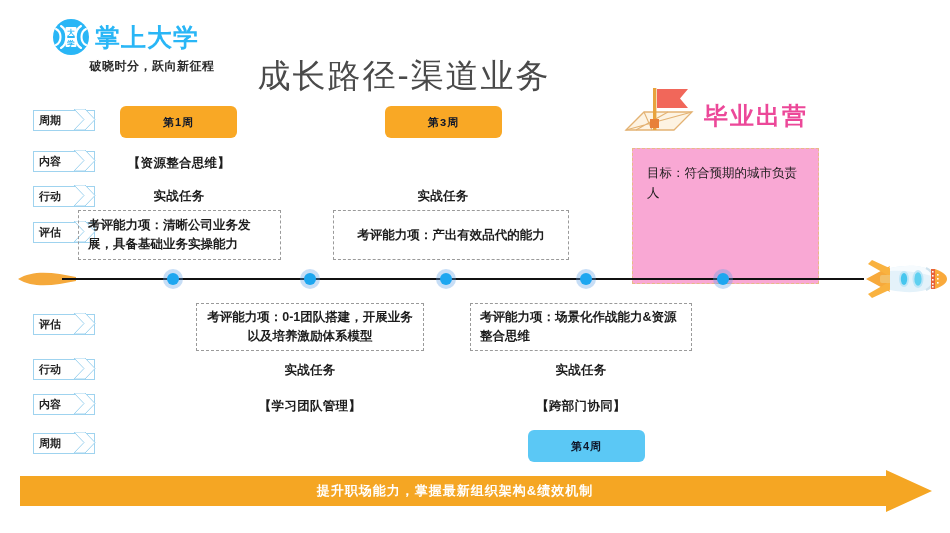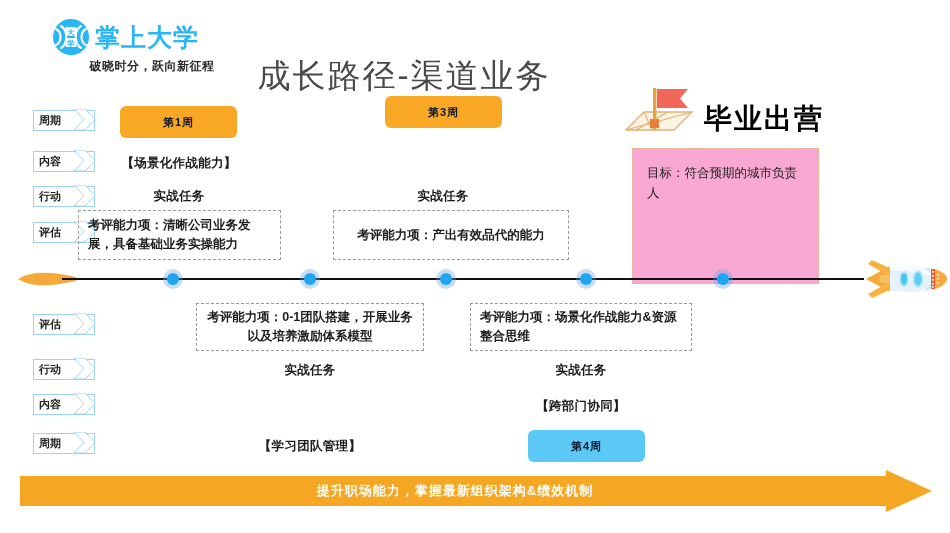--- a/index.html
+++ b/index.html
@@ -78,22 +78,22 @@
     background:rgba(94,160,230,0.35);
     display:flex;align-items:center;justify-content:center;
   }
   .node i{display:block;width:12px;height:12px;border-radius:50%;background:#1EA7F0;}
 
   .rocket{position:absolute;left:852px;top:250px;width:98px;height:58px;}
 
   
   .grad-flag{position:absolute;left:622px;top:86px;width:86px;height:52px;}
   .grad-title{
-    position:absolute;left:704px;top:100px;font-size:28px;font-weight:bold;
-    color:#000000;letter-spacing:2px;text-align:center;
+    position:absolute;left:704px;top:100px;font-size:24px;font-weight:bold;
+    color:#ec4899;letter-spacing:2px;text-align:center;
   }
   .grad-box{
     position:absolute;left:632px;top:148px;width:187px;height:136px;
     border:1.3px dashed #e8bb86;box-sizing:border-box;background:#f9a8d4;
     padding:14px 14px 0 14px;
     font-size:12.5px;line-height:20px;color:#1d1d1d;
   }
 
   
   .banner{position:absolute;left:20px;top:470px;width:912px;height:42px;}
@@ -209,25 +209,25 @@
         <span>周期</span>
       </div>
     <div class="arrow">
       <svg width="23" height="21" viewBox="0 0 23 21">
           <path d="M1 0 L12 0 L22 10.5 L12 21 L1 21 L11 10.5 Z" fill="#ffffff" stroke="#9fd3ef" stroke-width="1"></path>
         </svg>
     </div>
   </div>
 
   <div class="wbadge" style="left:120px;top:106px;width:117px;background:#F9A825;">第1周</div>
-  <div class="ptext" style="left:104px;top:155px;width:150px;">【场景化作战能力】</div>
+  <div class="ptext" style="left:104px;top:155px;width:150px;">【资源整合思维】</div>
   <div class="ptext" style="left:104px;top:188px;width:150px;">实战任务</div>
   <div class="dbox" style="left:78px;top:210px;width:203px;height:50px;">考评能力项：清晰公司业务发展，具备基础业务实操能力</div>
 
-  <div class="wbadge" style="left:385px;top:96px;width:117px;background:#F9A825;">第3周</div>
+  <div class="wbadge" style="left:385px;top:106px;width:117px;background:#F9A825;font-family:Liberation Mono, monospace;">第3周</div>
   <div class="ptext" style="left:368px;top:188px;width:150px;">实战任务</div>
   <div class="dbox center" style="left:333px;top:210px;width:236px;height:50px;">考评能力项：产出有效品代的能力</div>
 
   <div class="grad-flag">
     <svg width="86" height="52" viewBox="0 0 86 52">
       <path d="M4 44 L22 26 L70 26 L52 44 Z" fill="#fdf3e2" stroke="#e3b273" stroke-width="1.3"></path>
       <path d="M22 26 L30 44 M46 26 L14 44 M4 44 L70 26" stroke="#e3b273" stroke-width="1.1" fill="none"></path>
       <rect x="31" y="2" width="3.4" height="42" fill="#E8A33D"></rect>
       <rect x="28" y="33" width="9" height="9" fill="#E8803A"></rect>
       <path d="M35 3 L66 3 L58 12.5 L66 22 L35 22 Z" fill="#F1675A"></path>
@@ -281,21 +281,21 @@
         <rect x="80" y="36" width="1.6" height="1.6"></rect>
         <rect x="85" y="24" width="1.6" height="1.6"></rect>
           <rect x="85" y="28" width="1.6" height="1.6"></rect>
         <rect x="85" y="32" width="1.6" height="1.6"></rect>
       </g>
     </svg>
   </div>
 
   <div class="dbox center" style="left:196px;top:303px;width:228px;height:48px;">考评能力项：0-1团队搭建，开展业务以及培养激励体系模型</div>
   <div class="ptext" style="left:235px;top:362px;width:150px;">实战任务</div>
-  <div class="ptext" style="left:235px;top:398px;width:150px;margin-top:40px;">【学习团队管理】</div>
+  <div class="ptext" style="left:235px;top:398px;width:150px;">【学习团队管理】</div>
 
   <div class="dbox" style="left:470px;top:303px;width:222px;height:48px;">考评能力项：场景化作战能力&amp;资源整合思维</div>
   <div class="ptext" style="left:506px;top:362px;width:150px;">实战任务</div>
   <div class="ptext" style="left:506px;top:398px;width:150px;">【跨部门协同】</div>
   <div class="wbadge" style="left:528px;top:430px;width:117px;background:#5BC8F5;">第4周</div>
 
   <div class="banner">
     <svg width="912" height="42" viewBox="0 0 912 42" preserveAspectRatio="none">
       <path d="M0 6 L866 6 L866 0 L912 21 L866 42 L866 36 L0 36 Z" fill="#F5A623"></path>
     </svg>

